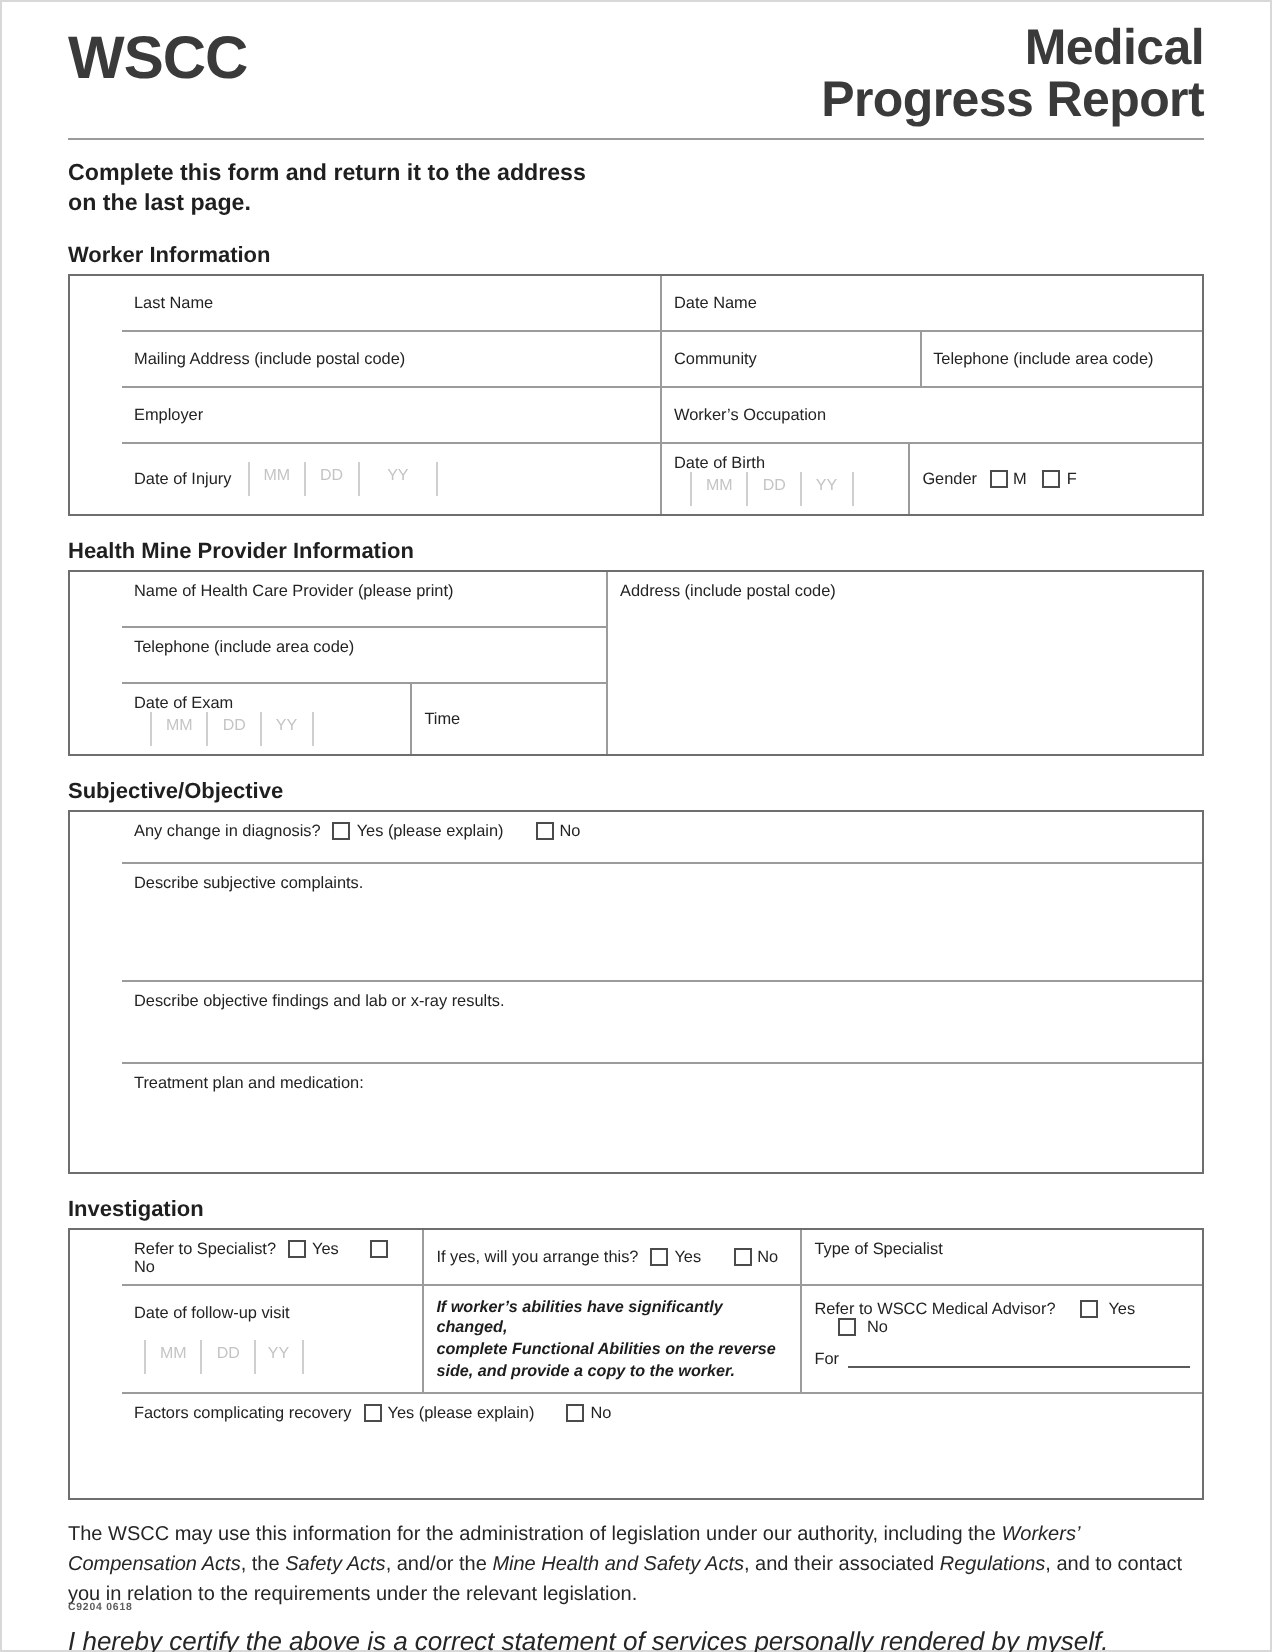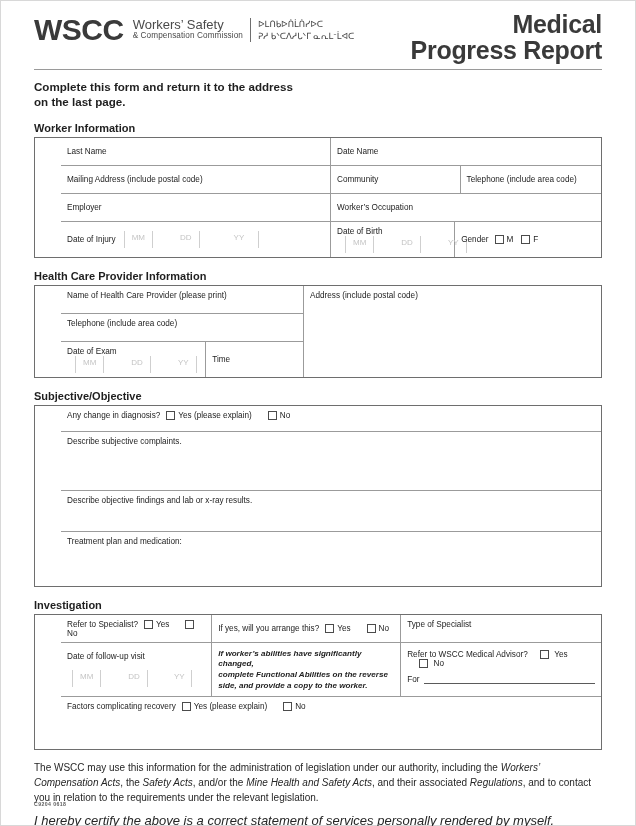--- a/index.html
+++ b/index.html
@@ -98,21 +98,21 @@
     border-right: 1px solid #9b9b9b;
     display: flex;
     align-items: center;
     flex-wrap: wrap;
     min-height: 27px;
   }
   .cell:last-child { border-right: none; }
   .cell.top { align-items: flex-start; }
 
   
-  .date-grp { display: inline-flex; align-items: stretch; margin-left: 8px; height: 17px; gap: 20px; }
+  .date-grp { display: inline-flex; align-items: stretch; margin-left: 8px; height: 17px; }
   .date-grp span {
     color: #c4c4c4;
     font-size: 8px;
     padding: 2px 7px 0 7px;
     border-right: 1px solid #cfcfcf;
     display: inline-block;
   }
   .date-grp span:first-child { border-left: 1px solid #cfcfcf; }
   .date-grp .tail { border-right: 1px solid #cfcfcf; padding: 2px 14px 0 14px; }
 
@@ -195,31 +195,20 @@
   }
 </style>
 </head>
 <body>
 
 <div class="page">
 
   <div class="header">
     <div class="brand">
       <div class="wscc-mark">WSCC</div>
-      <div class="brand-divider-wrap">
-        <div class="brand-en">
-          <div class="l1">Workers’ Safety</div>
-          <div class="l2">&amp; Compensation Commission</div>
-        </div>
-        <div class="vbar"></div>
-        <div class="brand-iu">
-          <div>ᐅᒪᑎᑲᐅᑏᒫᑏᓯᐅᑕ</div>
-          <div>ᕈᓱ ᑲᐠᑕᐱᓱᒐᐠᒥ ᓇᕆᒪᐨᒫᐊᑕ</div>
-        </div>
-      </div>
     </div>
     <div class="doc-title">
       <div>Medical</div>
       <div>Progress Report</div>
     </div>
   </div>
 
   <div class="intro">
     <div>Complete this form and return it to the address</div>
     <div>on the last page.</div>
@@ -278,21 +267,21 @@
       <div class="cell" style="width:27%">
         <span>Gender</span>
         <span class="cb"></span>
         <span class="lbl-inline">M</span>
         <span class="cb"></span>
         <span class="lbl-inline">F</span>
       </div>
     </div>
   </div>
 
-  <div class="sec-title">Health Care Provider Information</div>
+  <div class="sec-title">Health Mine Provider Information</div>
   <div class="tbl">
     <div class="row" style="border-bottom:none">
       <div style="width:45%;border-right:1px solid #9b9b9b">
         <div class="cell top" style="width:100%;border-right:none;border-bottom:1px solid #9b9b9b;min-height:28px">
           <span>Name of Health Care Provider (please print)</span>
         </div>
         <div class="cell top" style="width:100%;border-right:none;border-bottom:1px solid #9b9b9b;min-height:28px">
           <span>Telephone (include area code)</span>
         </div>
         <div class="row" style="border-bottom:none">

